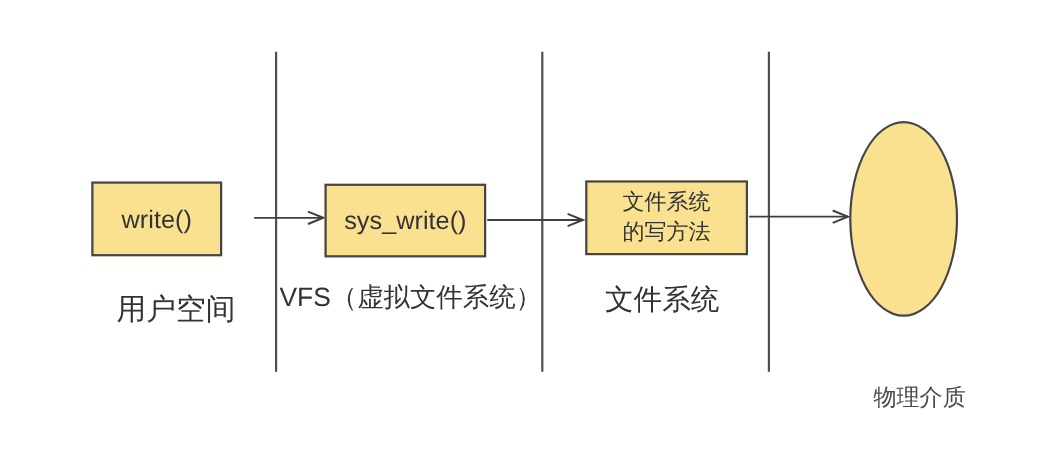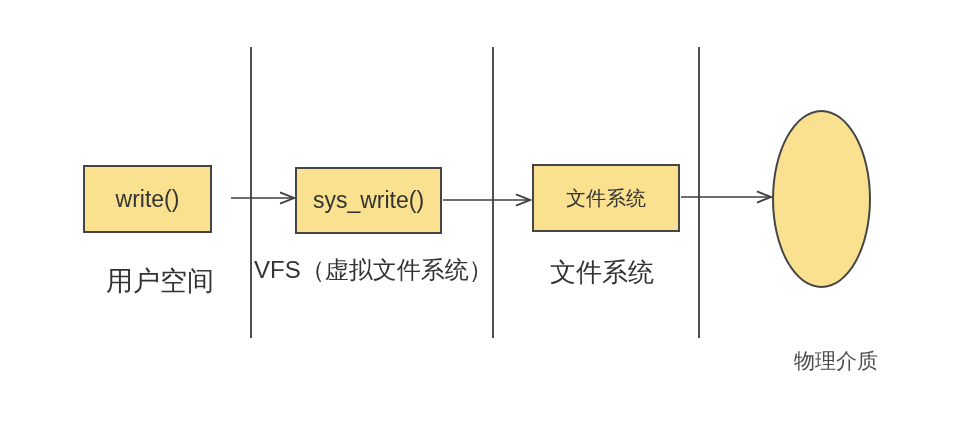--- a/index.html
+++ b/index.html
@@ -31,21 +31,21 @@
   .vline.l2{left:492px;}
   .vline.l3{left:698px;}
   .node{
     position:absolute;
     background:var(--node-fill);
     border:2px solid var(--node-border);
     display:flex;flex-direction:column;
     align-items:center;justify-content:center;
     text-align:center;
   }
-  .box1{left:83px;top:165px;width:129px;height:68px;}
+  .box1{left:83px;top:165px;width:119px;height:68px;}
   .box2{left:295px;top:167px;width:147px;height:67px;}
   .box3{left:532px;top:164px;width:148px;height:68px;}
   .box1 .node-label,.box2 .node-label{
     font-size:23px;color:var(--text);
   }
   .box3 .node-label{
     font-size:20px;line-height:27px;color:var(--text);
   }
   .ellipse{
     position:absolute;
@@ -91,20 +91,21 @@
   <div class="node box1">
     <span class="node-label">write()</span>
   </div>
 
   <div class="node box2">
     <span class="node-label">sys_write()</span>
   </div>
 
   <div class="node box3">
     <span class="node-label">文件系统</span>
+    <span class="node-label">的写方法</span>
   </div>
 
   <div class="ellipse"></div>
 
   <div class="zone-label zl-user">用户空间</div>
   <div class="zone-label zl-vfs">VFS（虚拟文件系统）</div>
   <div class="zone-label zl-fs">文件系统</div>
   <div class="zone-label zl-pm">物理介质</div>
 
 </div>

